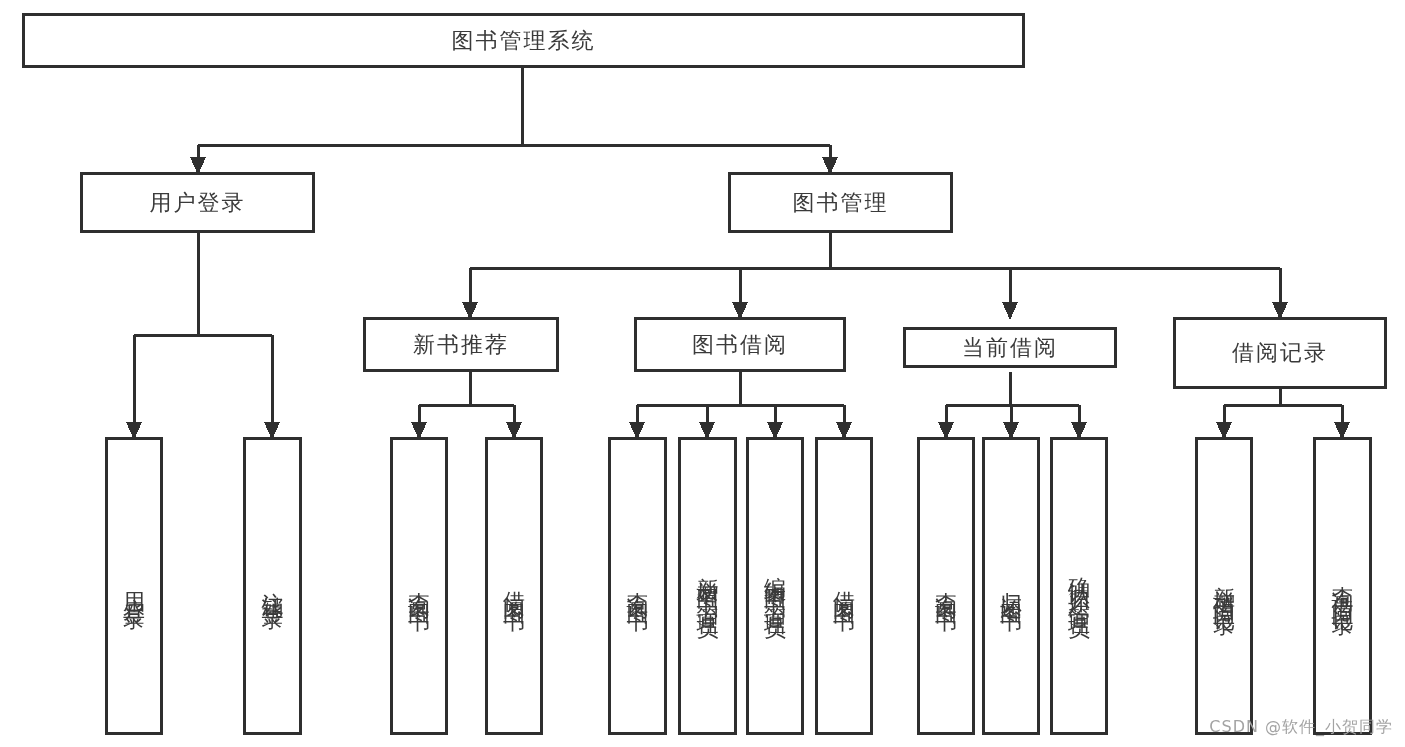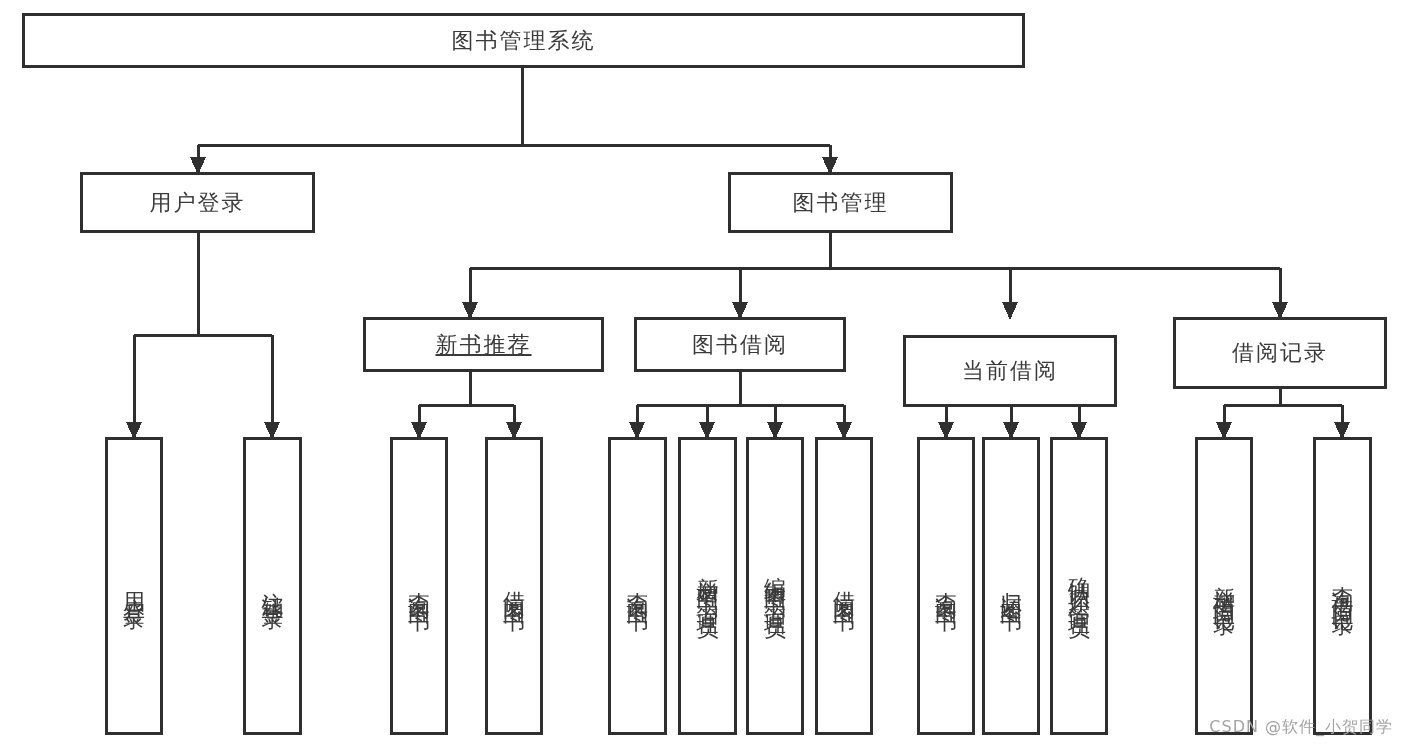--- a/index.html
+++ b/index.html
@@ -107,23 +107,23 @@
     <path d="M1280 372 V405 M1224 405 H1342 M1224 405 V424 M1342 405 V424"></path>
     <polygon points="1216,422 1232,422 1224,440"></polygon>
     <polygon points="1334,422 1350,422 1342,440"></polygon>
   </svg>
 
   <div class="node hbox" style="left:22px; top:13px; width:1003px; height:55px;">图书管理系统</div>
 
   <div class="node hbox" style="left:80px; top:172px; width:235px; height:61px;">用户登录</div>
   <div class="node hbox" style="left:712px; top:172px; width:225px; height:61px;margin-left:16px;">图书管理</div>
 
-  <div class="node hbox" style="left:363px; top:317px; width:241px; height:55px;text-decoration:underline;">新书推荐</div>
+  <div class="node hbox" style="left:363px; top:317px; width:196px; height:55px;">新书推荐</div>
   <div class="node hbox" style="left:634px; top:317px; width:212px; height:55px;">图书借阅</div>
-  <div class="node hbox" style="left:903px; top:335px; width:214px; height:72px;">当前借阅</div>
+  <div class="node hbox" style="left:903px; top:327px; width:214px; height:41px;">当前借阅</div>
   <div class="node hbox" style="left:1173px; top:317px; width:214px; height:72px;">借阅记录</div>
 
   <div class="node vbox" style="left:105px; top:437px; width:58px; height:298px;">
     <span class="vtext">用户登录</span>
   </div>
   <div class="node vbox" style="left:243px; top:437px; width:59px; height:298px;">
     <span class="vtext">注销登录</span>
   </div>
 
   <div class="node vbox" style="left:390px; top:437px; width:58px; height:298px;">

